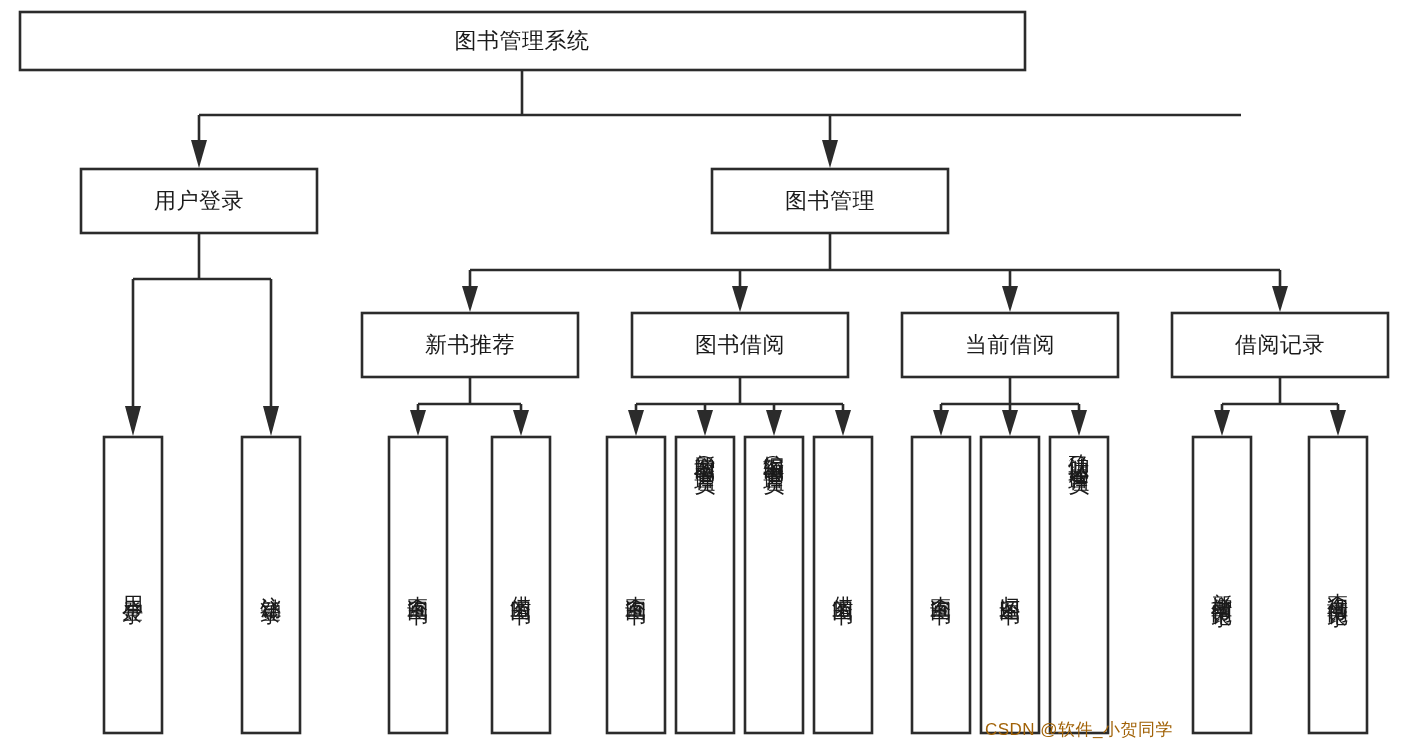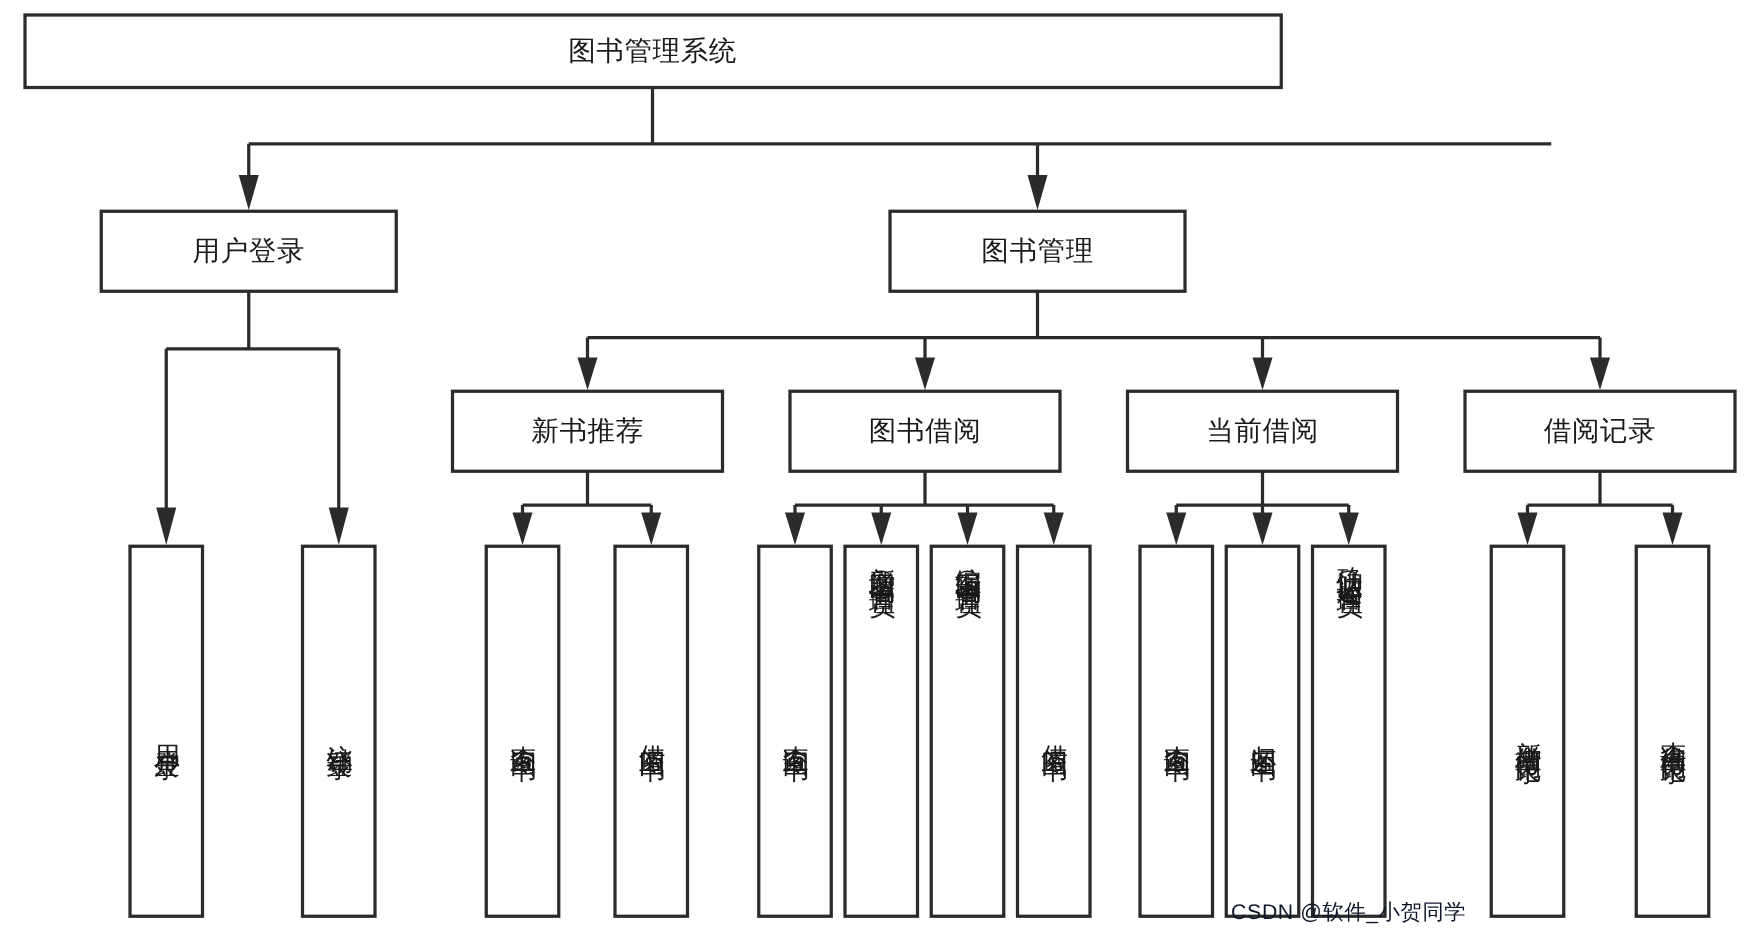--- a/index.html
+++ b/index.html
@@ -66,21 +66,21 @@
     color: #1a1a1a;
     letter-spacing: 3px;
     white-space: nowrap;
   }
   .watermark {
     position: absolute;
     right: 12px;
     bottom: 6px;
     font-family: "Liberation Sans", "DejaVu Sans", sans-serif;
     font-size: 17px;
-    color: #0f172a;
+    color: #a16207;
     letter-spacing: 0.5px;
     white-space: nowrap;
   }
 </style>
 </head>
 <body>
 
 <div id="diagram-root">
 
   <svg class="flow" viewBox="0 0 1405 747" xmlns="http://www.w3.org/2000/svg">

